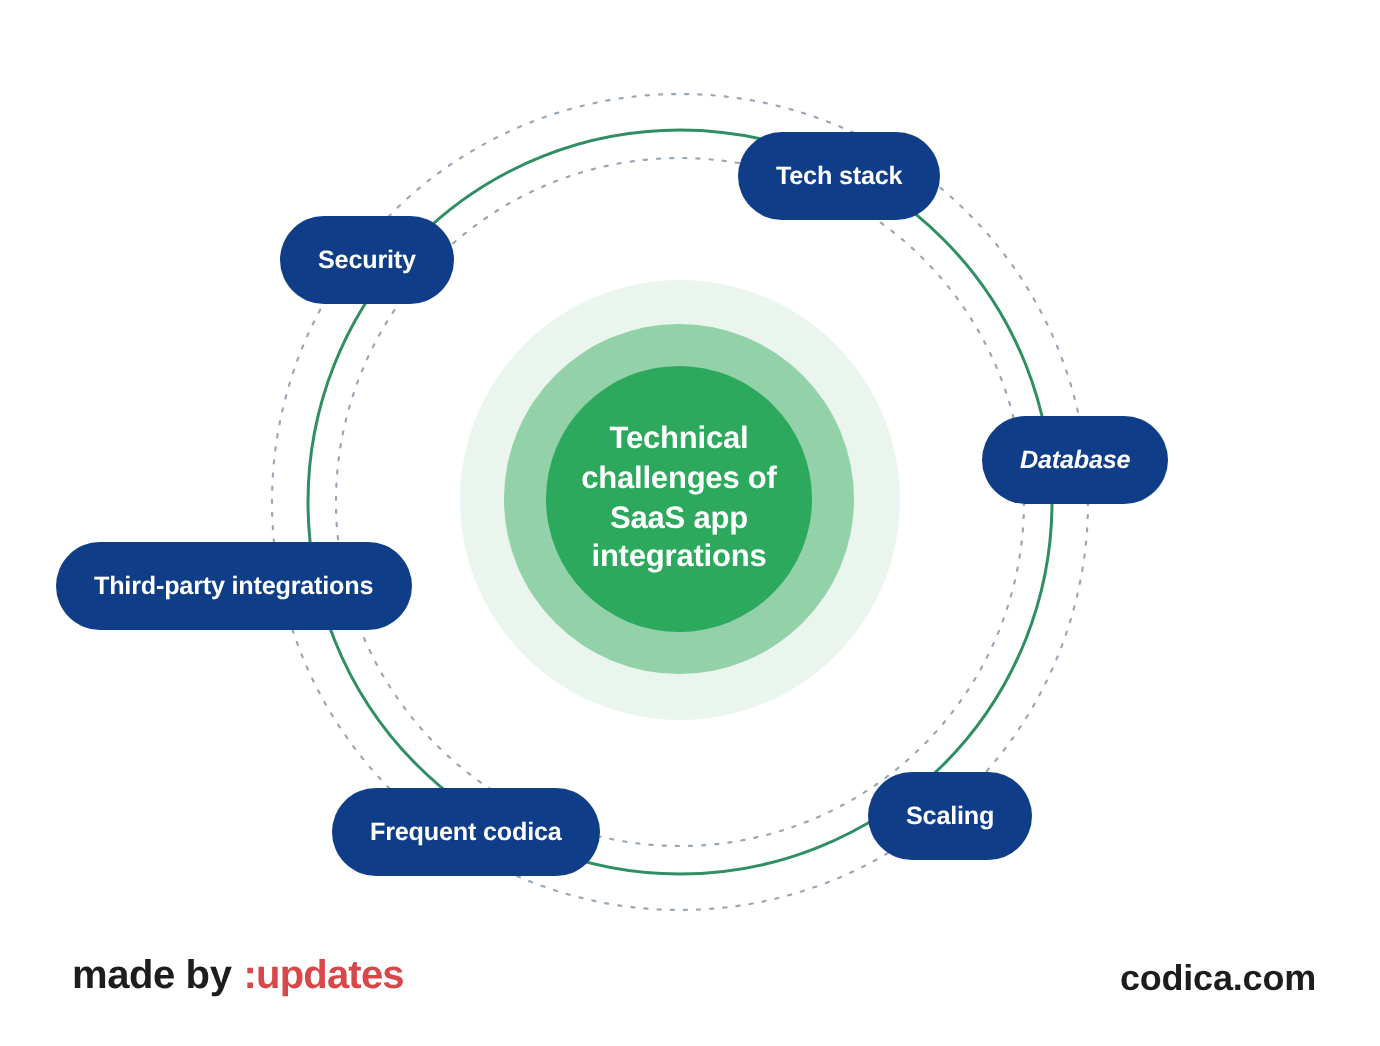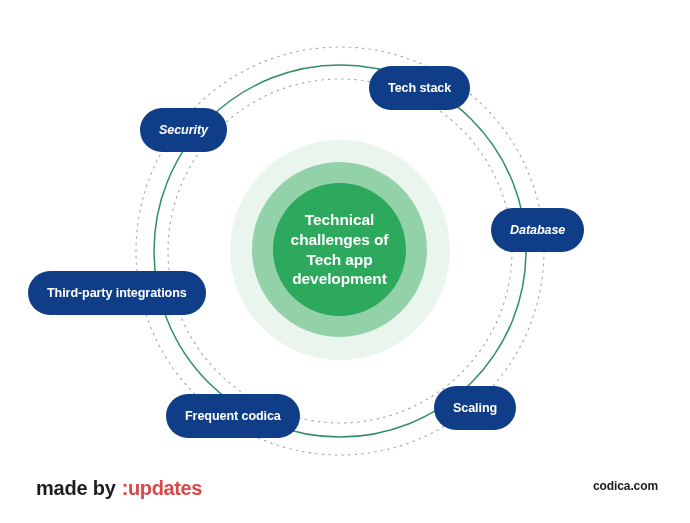--- a/index.html
+++ b/index.html
@@ -84,21 +84,21 @@
     display: flex;
     align-items: center;
     justify-content: center;
     white-space: nowrap;
     height: 44px;
     padding: 0 19px;
     box-sizing: border-box;
   }
 
   .pill-tech-stack        { left: 369px; top: 66px; }
-  .pill-security          { left: 140px; top: 108px; font-style: italic; }
+  .pill-security          { left: 140px; top: 108px; }
   .pill-third-party       { left: 28px;  top: 271px; }
   .pill-database          { left: 491px; top: 208px; font-style: italic; }
   .pill-scaling           { left: 434px; top: 386px; }
   .pill-frequent-updates  { left: 166px; top: 394px; }
 
   
   .footer-left {
     position: absolute;
     left: 36px;
     top: 477px;
@@ -109,21 +109,21 @@
     align-items: baseline;
     gap: 6px;
   }
   .made-by { color: #1d1d1f; }
   .codica-logo { color: #d8484a; letter-spacing: -0.4px; }
 
   .footer-right {
     position: absolute;
     right: 32px;
     top: 479px;
-    font-size: 12px;
+    font-size: 18px;
     font-weight: bold;
     color: #1d1d1f;
     letter-spacing: -0.1px;
   }
 </style>
 </head>
 <body>
 
 <div id="canvas">
 
@@ -133,21 +133,21 @@
 
     <circle cx="340" cy="251" r="186" fill="none" stroke="#2f8f62" stroke-width="1.5"></circle>
 
     <circle cx="340" cy="251" r="172" fill="none" stroke="#9aa7b5" stroke-width="1.1" stroke-dasharray="1.6 5" stroke-linecap="round"></circle>
   </svg>
 
   <div class="disc disc-outer"></div>
   <div class="disc disc-mid"></div>
   <div class="disc disc-core"></div>
 
-  <div class="core-label">Technical challenges of Tech app development</div>
+  <div class="core-label">Technical challenges of SaaS app integrations</div>
 
   <div class="pill pill-tech-stack">
     <span>Tech stack</span>
   </div>
 
   <div class="pill pill-security">
     <span>Security</span>
   </div>
 
   <div class="pill pill-third-party">

